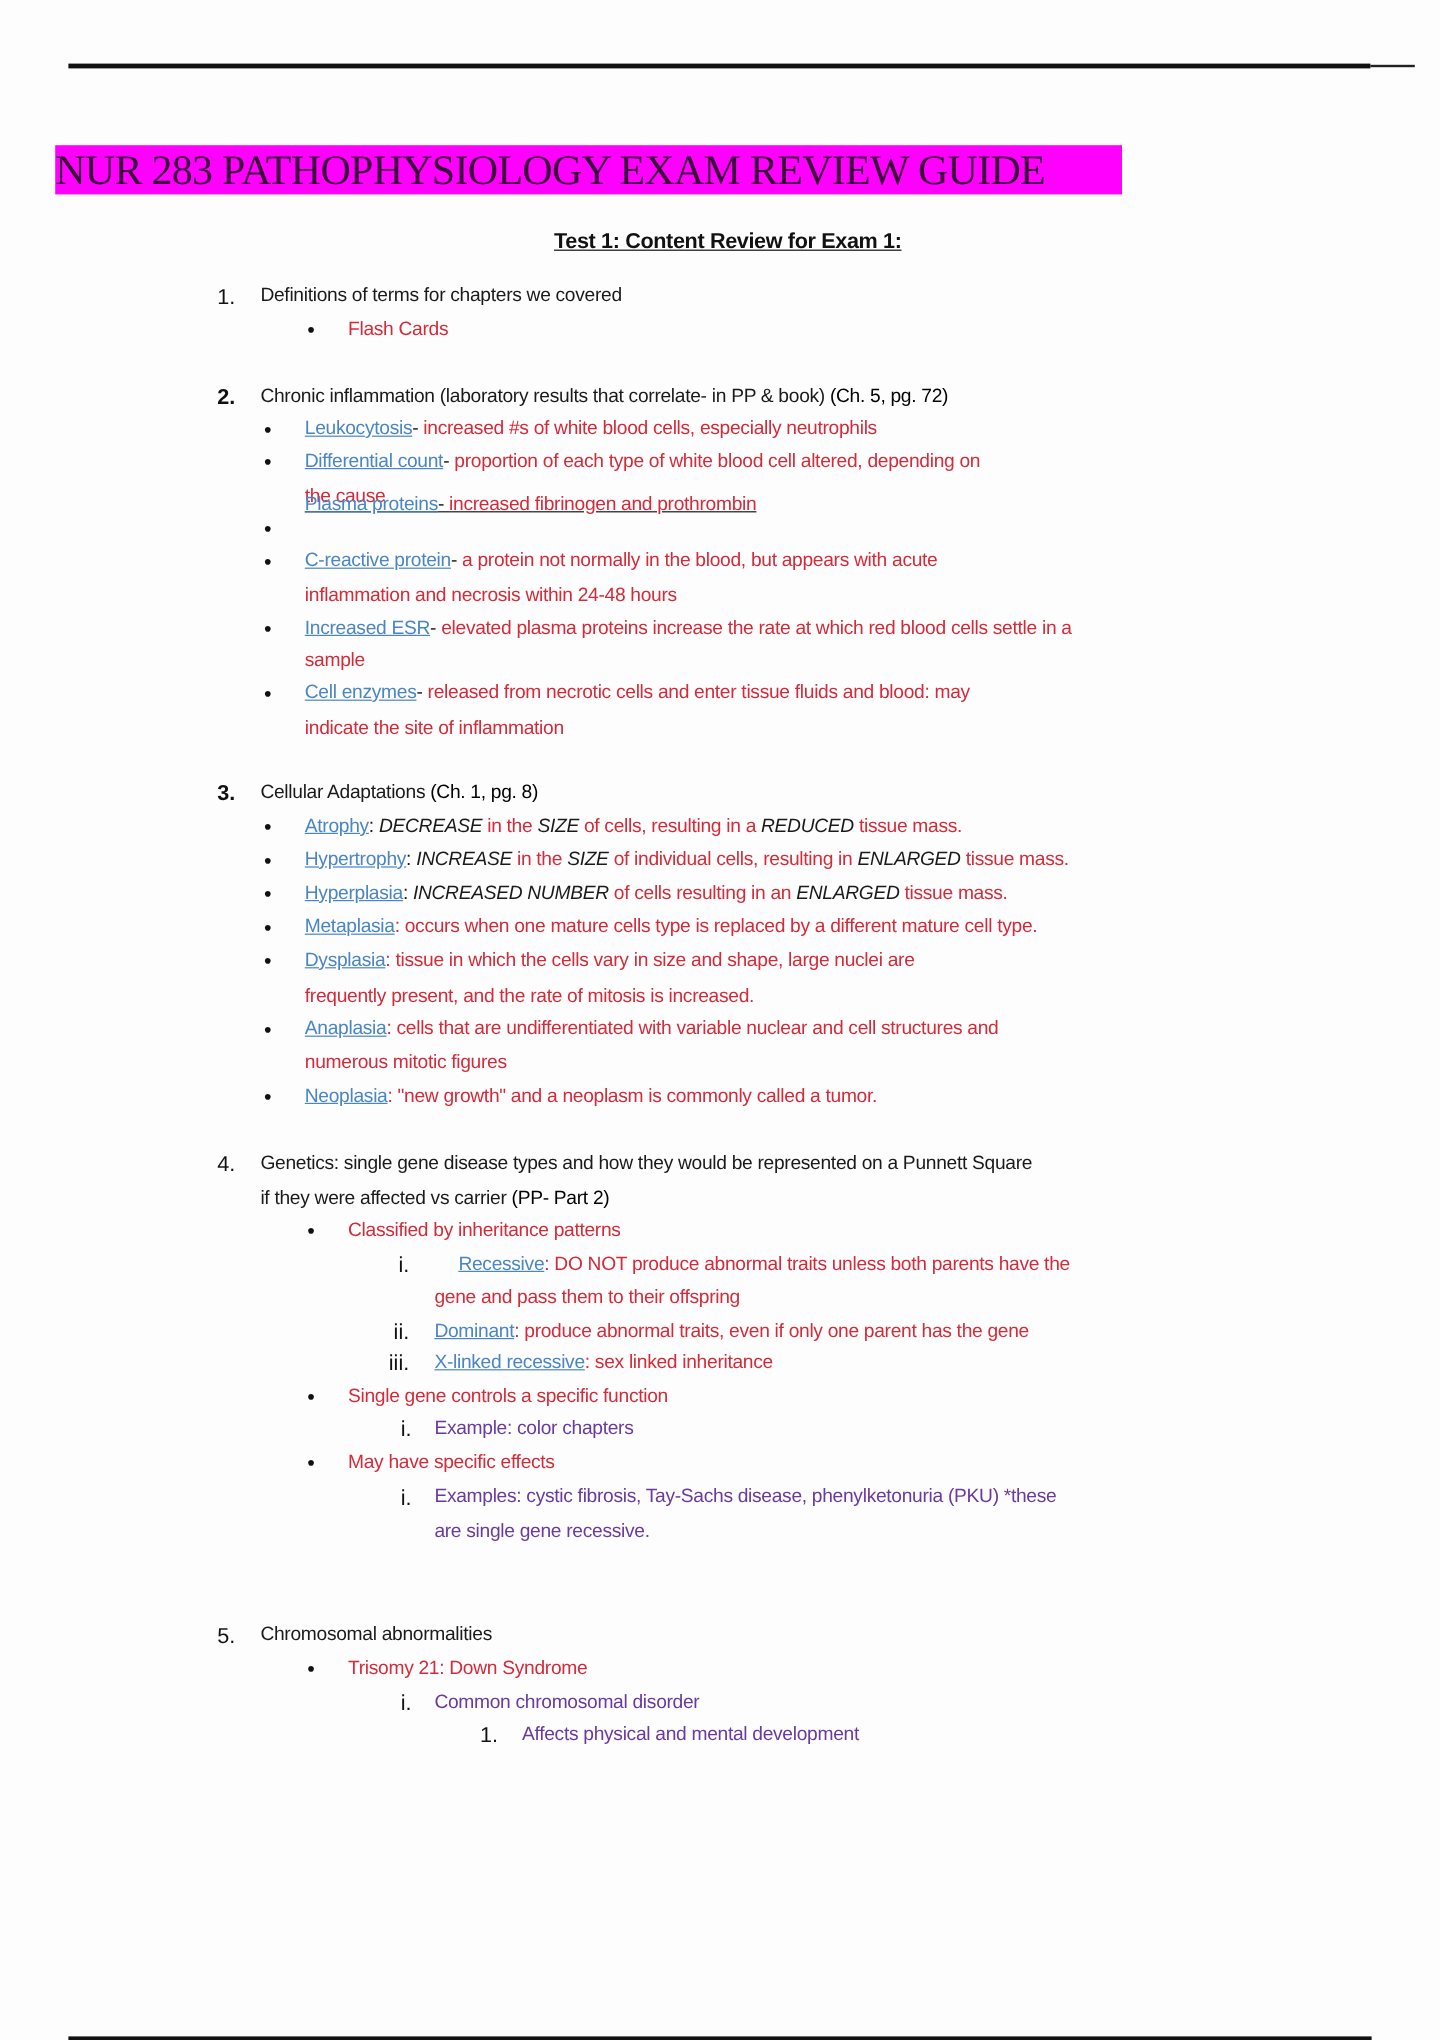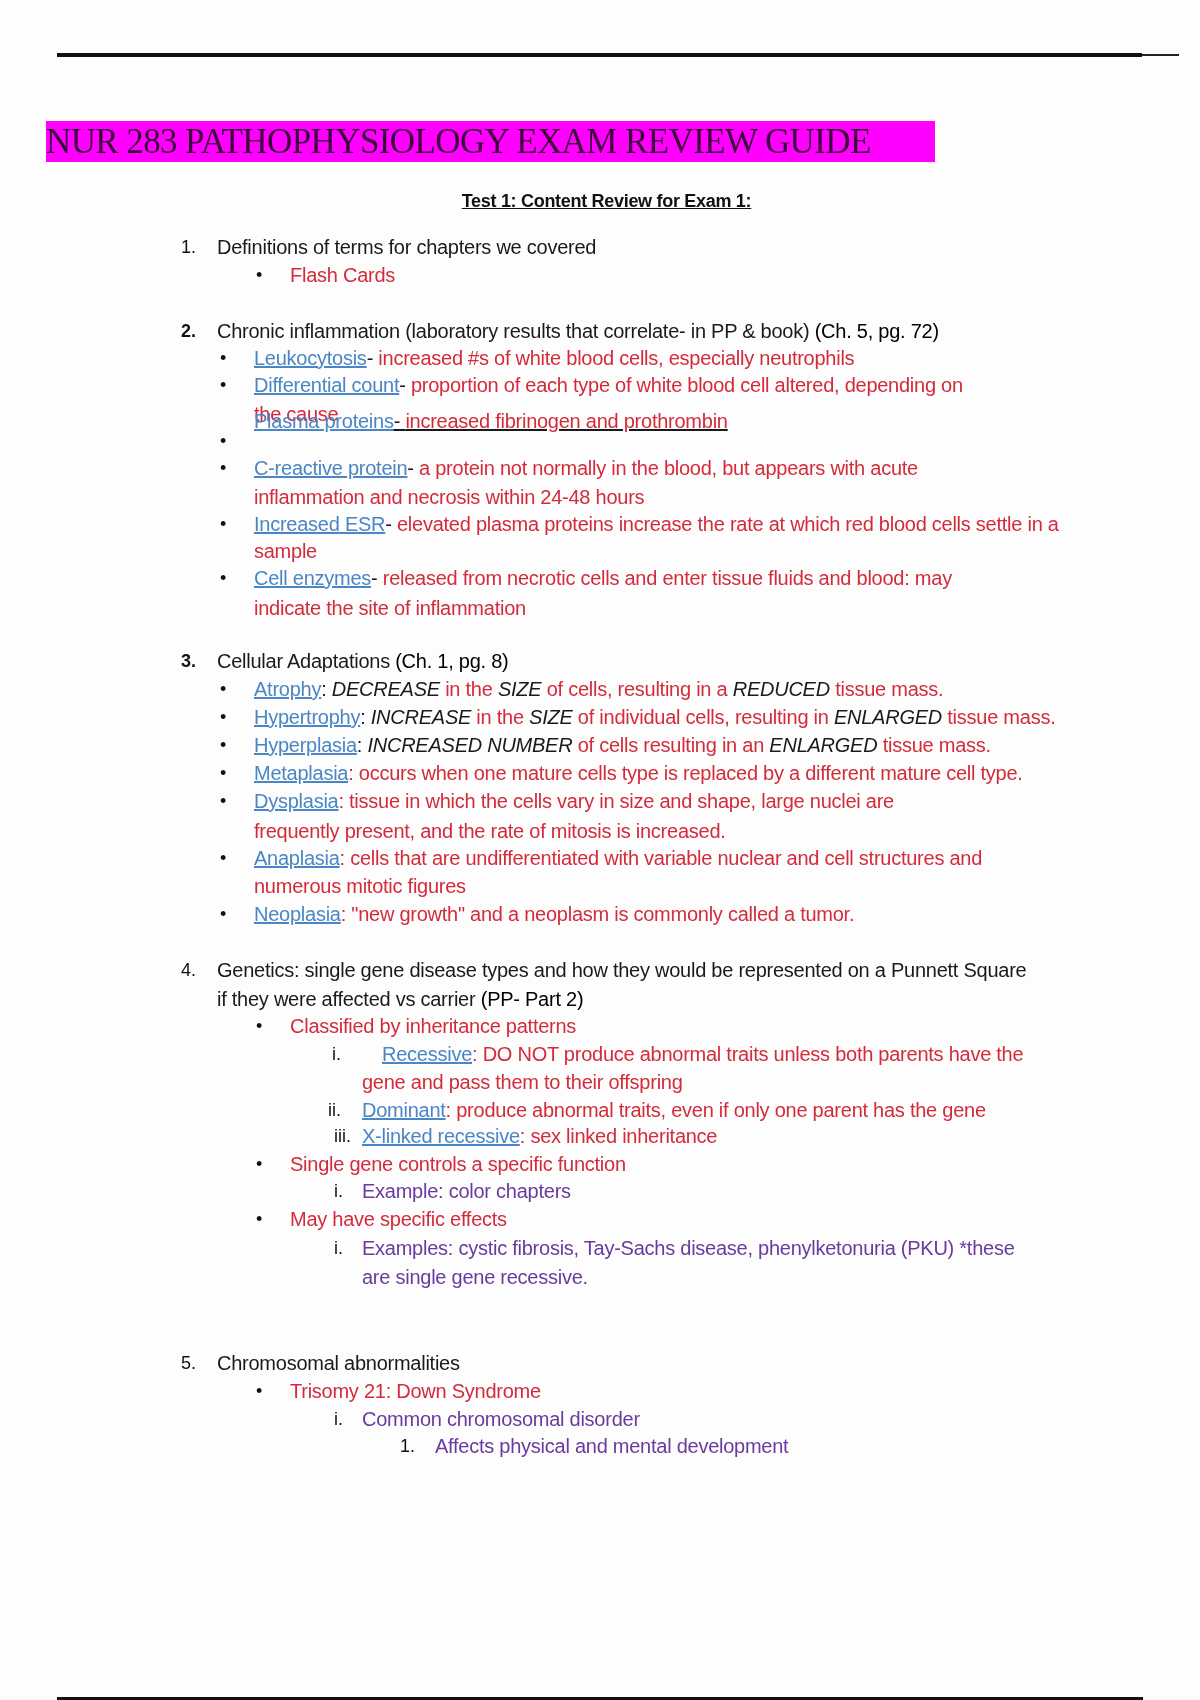--- a/index.html
+++ b/index.html
@@ -6,21 +6,21 @@
   body { width:1200px; height:1700px; position:relative; overflow:hidden;
          font-family:"Liberation Sans", "DejaVu Sans", sans-serif; color:#1a1a1a; }
   .rule-top { position:absolute; left:57px; top:53px; width:1085px; height:4px; background:#111; }
   .rule-top-thin { position:absolute; left:1142px; top:54px; width:37px; height:2px; background:#222; }
   .rule-bottom { position:absolute; left:57px; top:1697px; width:1086px; height:3px; background:#111; }
   .title { position:absolute; left:46px; top:121px; height:41px; width:889px; background:#ff00ff;
            font-family:"Liberation Serif", "DejaVu Serif", serif; font-size:35px; line-height:41px;
            color:#3a0a3a; white-space:nowrap; letter-spacing:-0.6px; overflow:hidden; }
   .subtitle { position:absolute; left:0; width:1213px; top:191px; text-align:center;
               font-size:18px; font-weight:bold; text-decoration:underline; color:#111; letter-spacing:-0.3px; }
-  .line { position:absolute; font-size:20px; line-height:22px; white-space:nowrap; letter-spacing:-0.25px; }
+  .line { position:absolute; font-size:16px; line-height:22px; white-space:nowrap; letter-spacing:-0.25px; }
   .num { position:absolute; font-size:18px; line-height:22px; color:#111; }
   .bullet { position:absolute; font-size:18px; line-height:22px; color:#111; }
   .black { color:#1a1a1a; }
   .red { color:#d42b3a; }
   .green { color:#000000; }
   .blue { color:#4a86c5; text-decoration:underline; }
   .purple { color:#6a3a9e; }
   .it { font-style:italic; color:#1a1a1a; }
   .bold { font-weight:bold; }
 </style>
@@ -96,21 +96,21 @@
 <div class="bullet" style="left:256px;top:1015px;">•</div>
 <div class="line red" style="left:290px;top:1015px;">Classified by inheritance patterns</div>
 
 <div class="num" style="left:332px;top:1043px;">i.</div>
 <div class="line red" style="left:362px;top:1043px;margin-left:20px;"><span class="blue">Recessive</span><span>: DO NOT produce abnormal traits unless both parents have the</span></div>
 <div class="line red" style="left:362px;top:1071px;">gene and pass them to their offspring</div>
 
 <div class="num" style="left:328px;top:1099px;">ii.</div>
 <div class="line red" style="left:362px;top:1099px;"><span class="blue">Dominant</span><span>: produce abnormal traits, even if only one parent has the gene</span></div>
 
-<div class="num" style="left:324px;top:1125px;margin-left:10px;">iii.</div>
+<div class="num" style="left:324px;top:1125px;">iii.</div>
 <div class="line red" style="left:362px;top:1125px;"><span class="blue">X-linked recessive</span><span>: sex linked inheritance</span></div>
 
 <div class="bullet" style="left:256px;top:1153px;">•</div>
 <div class="line red" style="left:290px;top:1153px;">Single gene controls a specific function</div>
 <div class="num" style="left:334px;top:1180px;">i.</div>
 <div class="line purple" style="left:362px;top:1180px;">Example: color chapters</div>
 
 <div class="bullet" style="left:256px;top:1208px;">•</div>
 <div class="line red" style="left:290px;top:1208px;">May have specific effects</div>
 <div class="num" style="left:334px;top:1237px;">i.</div>

